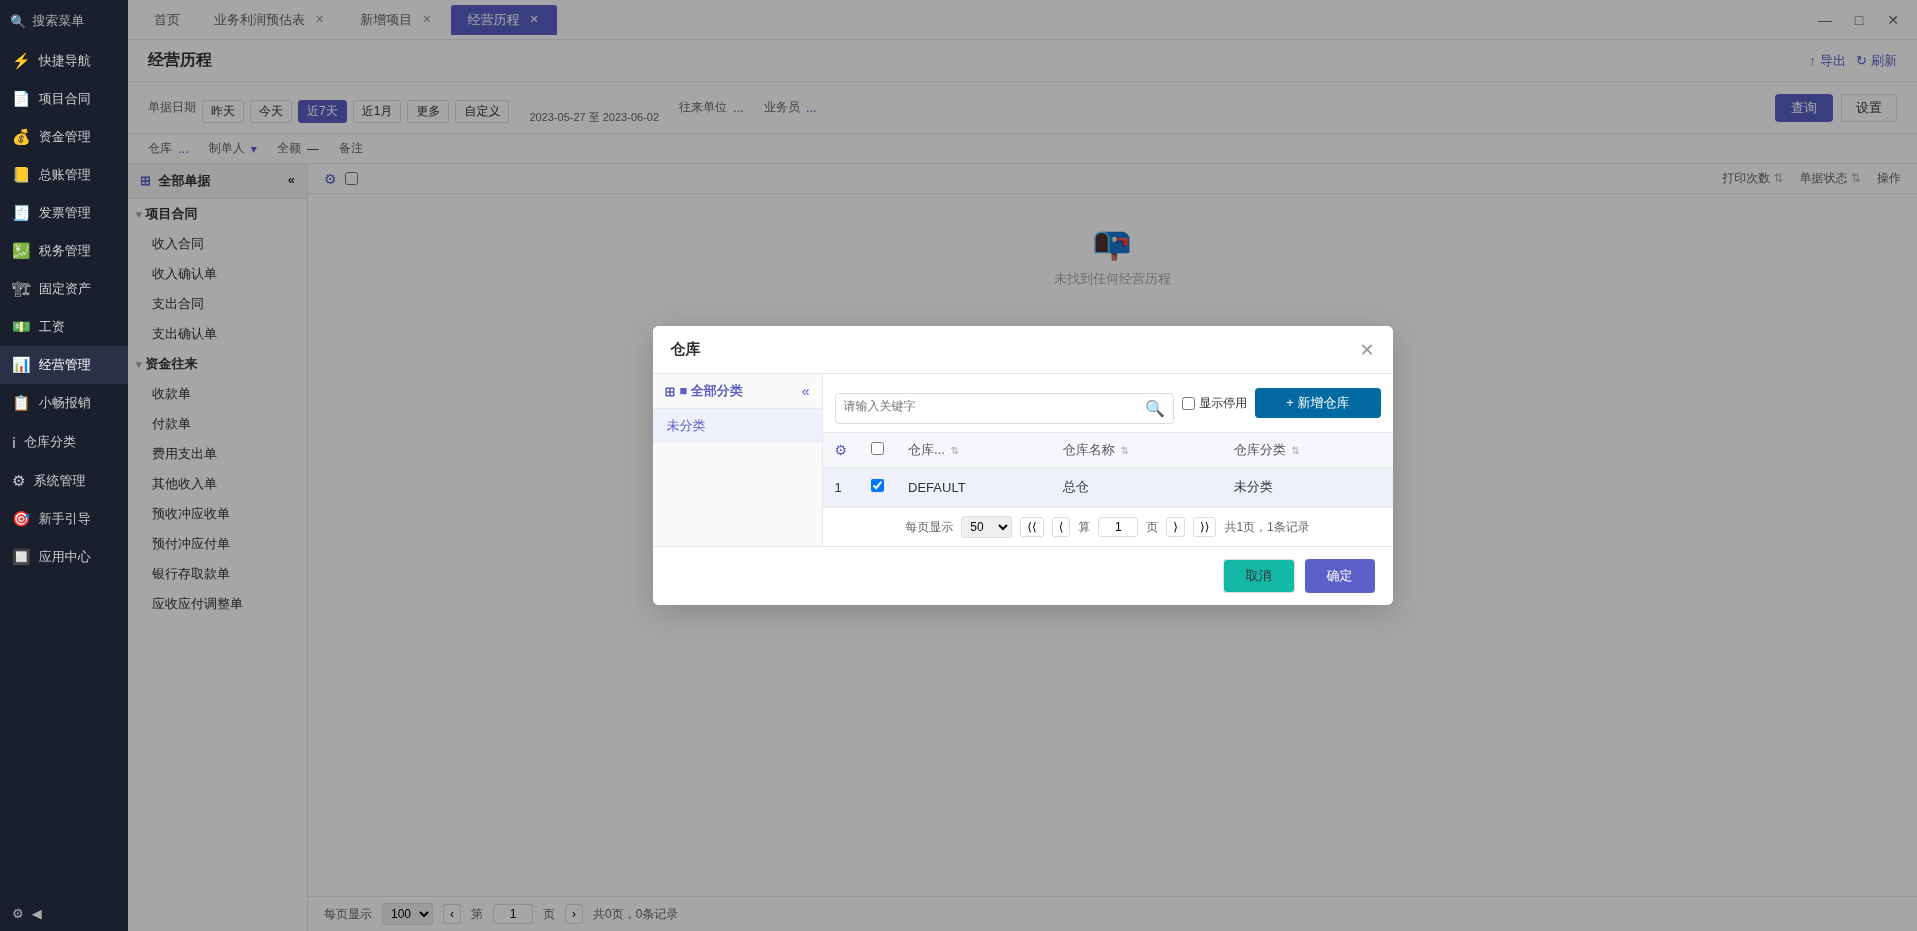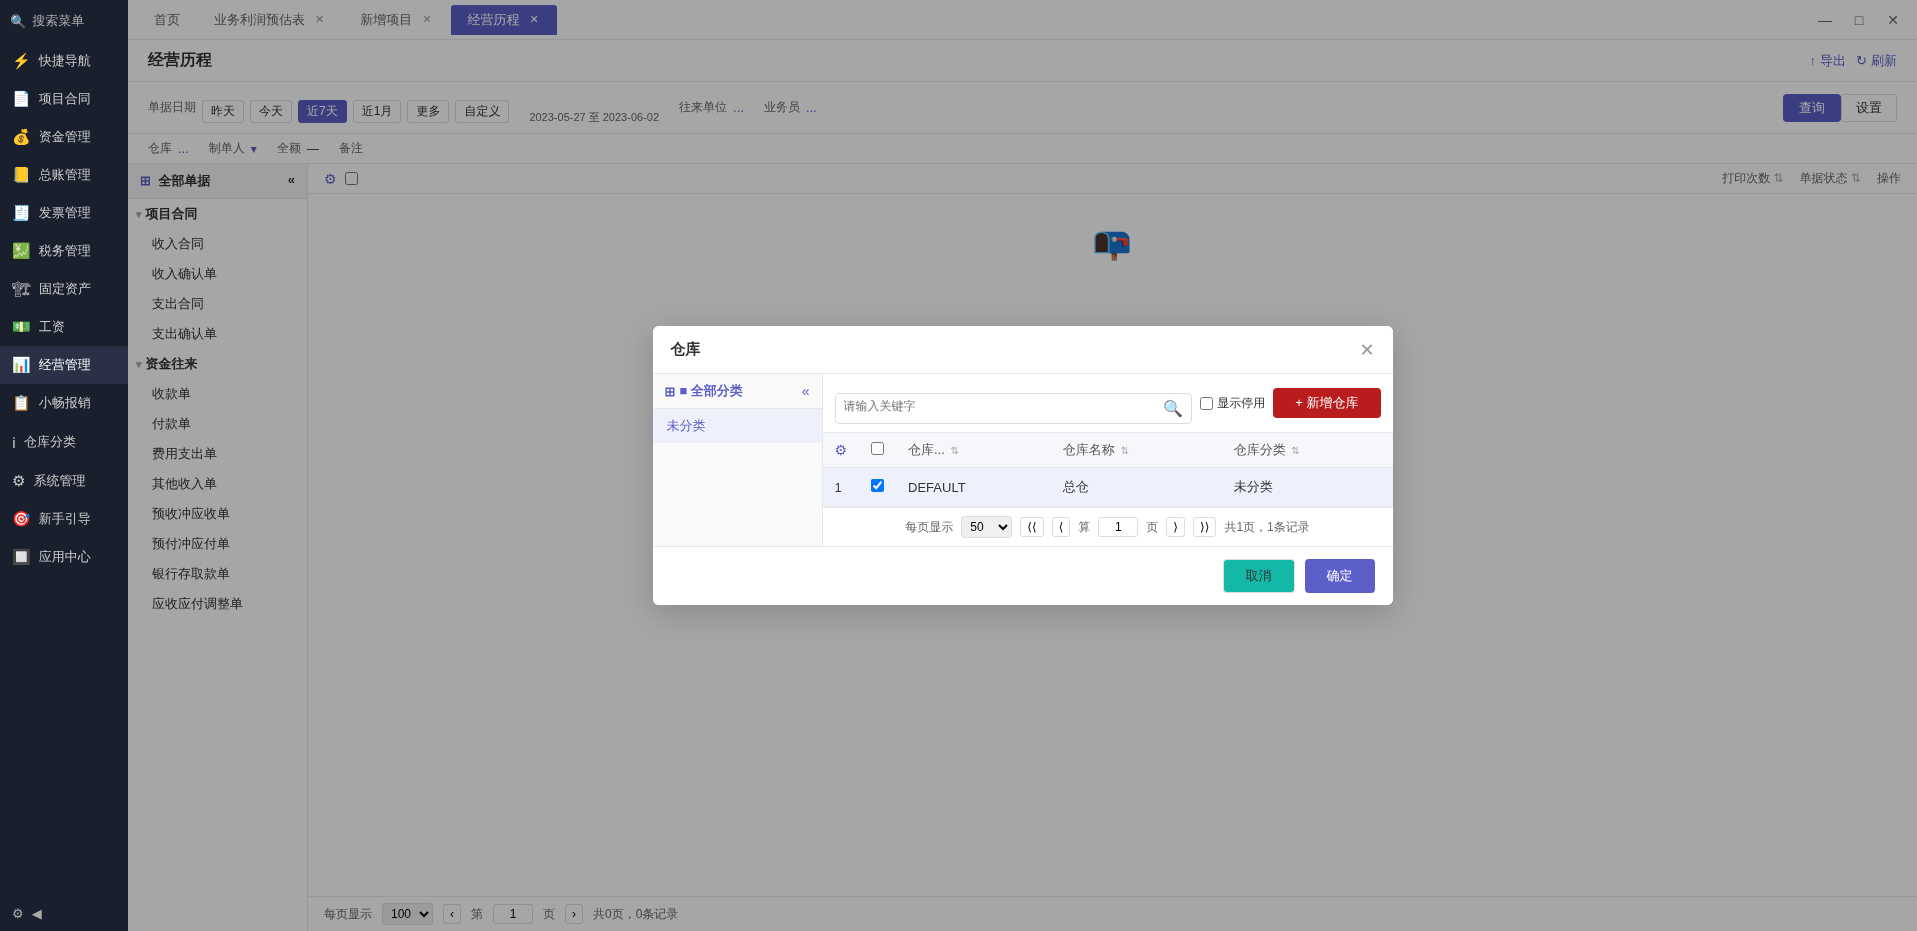--- a/index.html
+++ b/index.html
@@ -440,24 +440,24 @@
       color: #5b5fc7;
     }
     .show-disabled-cb {
       display: flex;
       align-items: center;
       gap: 4px;
       font-size: 12px;
       color: #333;
     }
     .btn-add-warehouse {
-      background: #b91c1c;
+      background: #0369a1;
       color: #fff;
       border: none;
-      padding: 6px 22px;
+      padding: 6px 31px;
       border-radius: 4px;
       font-size: 13px;
       cursor: pointer;
       white-space: nowrap;
     }
 
     .dialog-table {
       width: 100%;
       border-collapse: collapse;
       font-size: 13px;
@@ -652,21 +652,21 @@
     </div>
     <div class="filter-date">2023-05-27 至 2023-06-02</div>
     <div class="filter-group">
       <span class="filter-label">往来单位</span>
       <span class="filter-dots">...</span>
     </div>
     <div class="filter-group">
       <span class="filter-label">业务员</span>
       <span class="filter-dots">...</span>
     </div>
-    <div style="margin-left:auto; display:flex; ">
+    <div style="margin-left:auto; display:flex; gap:8px;">
       <button class="btn-query">查询</button>
       <button class="btn-settings">设置</button>
     </div>
   </div>
 
   <div class="filter-bar2">
     <div class="filter-group">
       <span class="filter-label">仓库</span>
       <span class="filter-dots">...</span>
     </div>
@@ -747,20 +747,21 @@
         </div>
         <div style="display:flex; align-items:center; gap:16px; font-size:12px; color:#666;">
           <span>打印次数 <span style="color:#aaa;">⇅</span></span>
           <span>单据状态 <span style="color:#aaa;">⇅</span></span>
           <span>操作</span>
         </div>
       </div>
       <div class="table-wrapper">
         <div class="no-data-msg">
           <div style="font-size:32px; margin-bottom:8px; color:#ddd;">📭</div>
+          <div>未找到任何经营历程</div>
         </div>
       </div>
       <div class="bottom-bar">
         <span>每页显示</span>
         <select class="page-size-select">
           <option>100</option>
           <option>50</option>
           <option>20</option>
         </select>
         <button class="page-nav-btn">‹</button>

